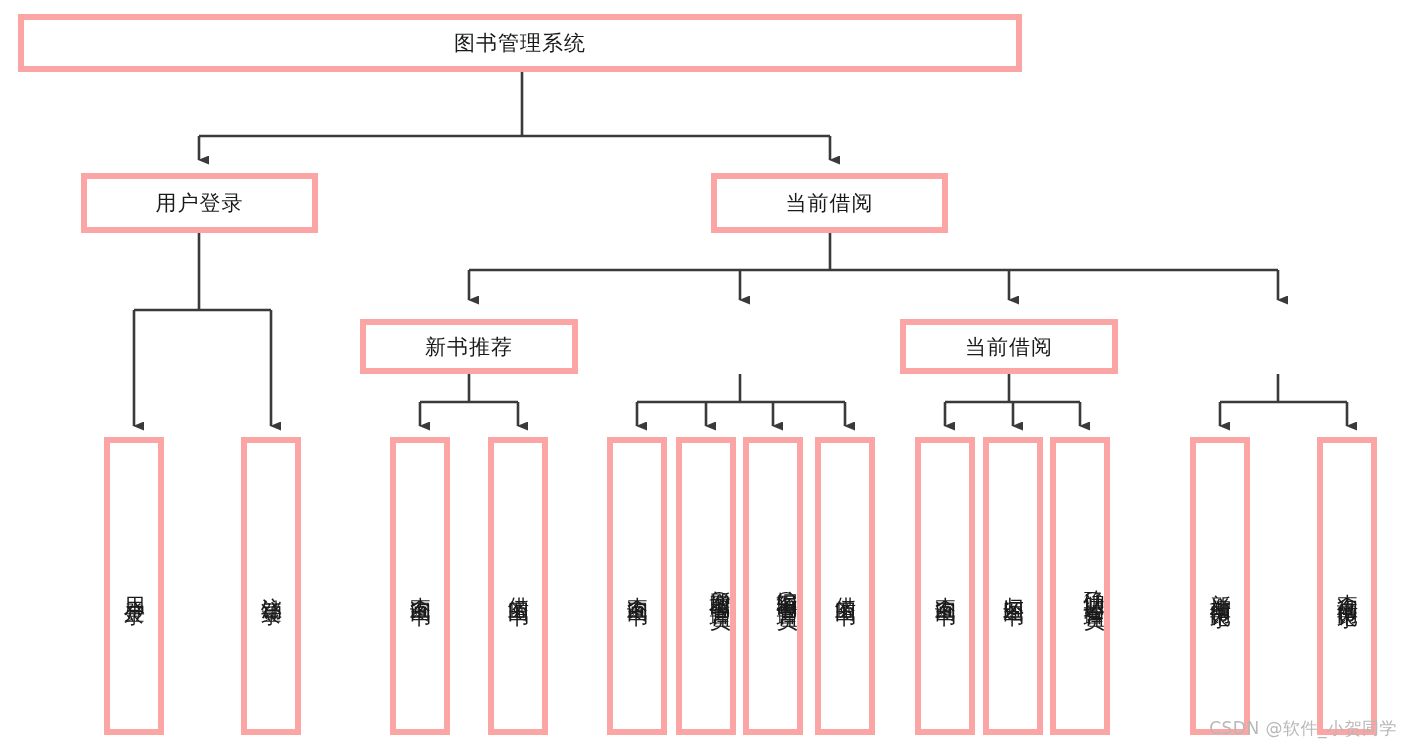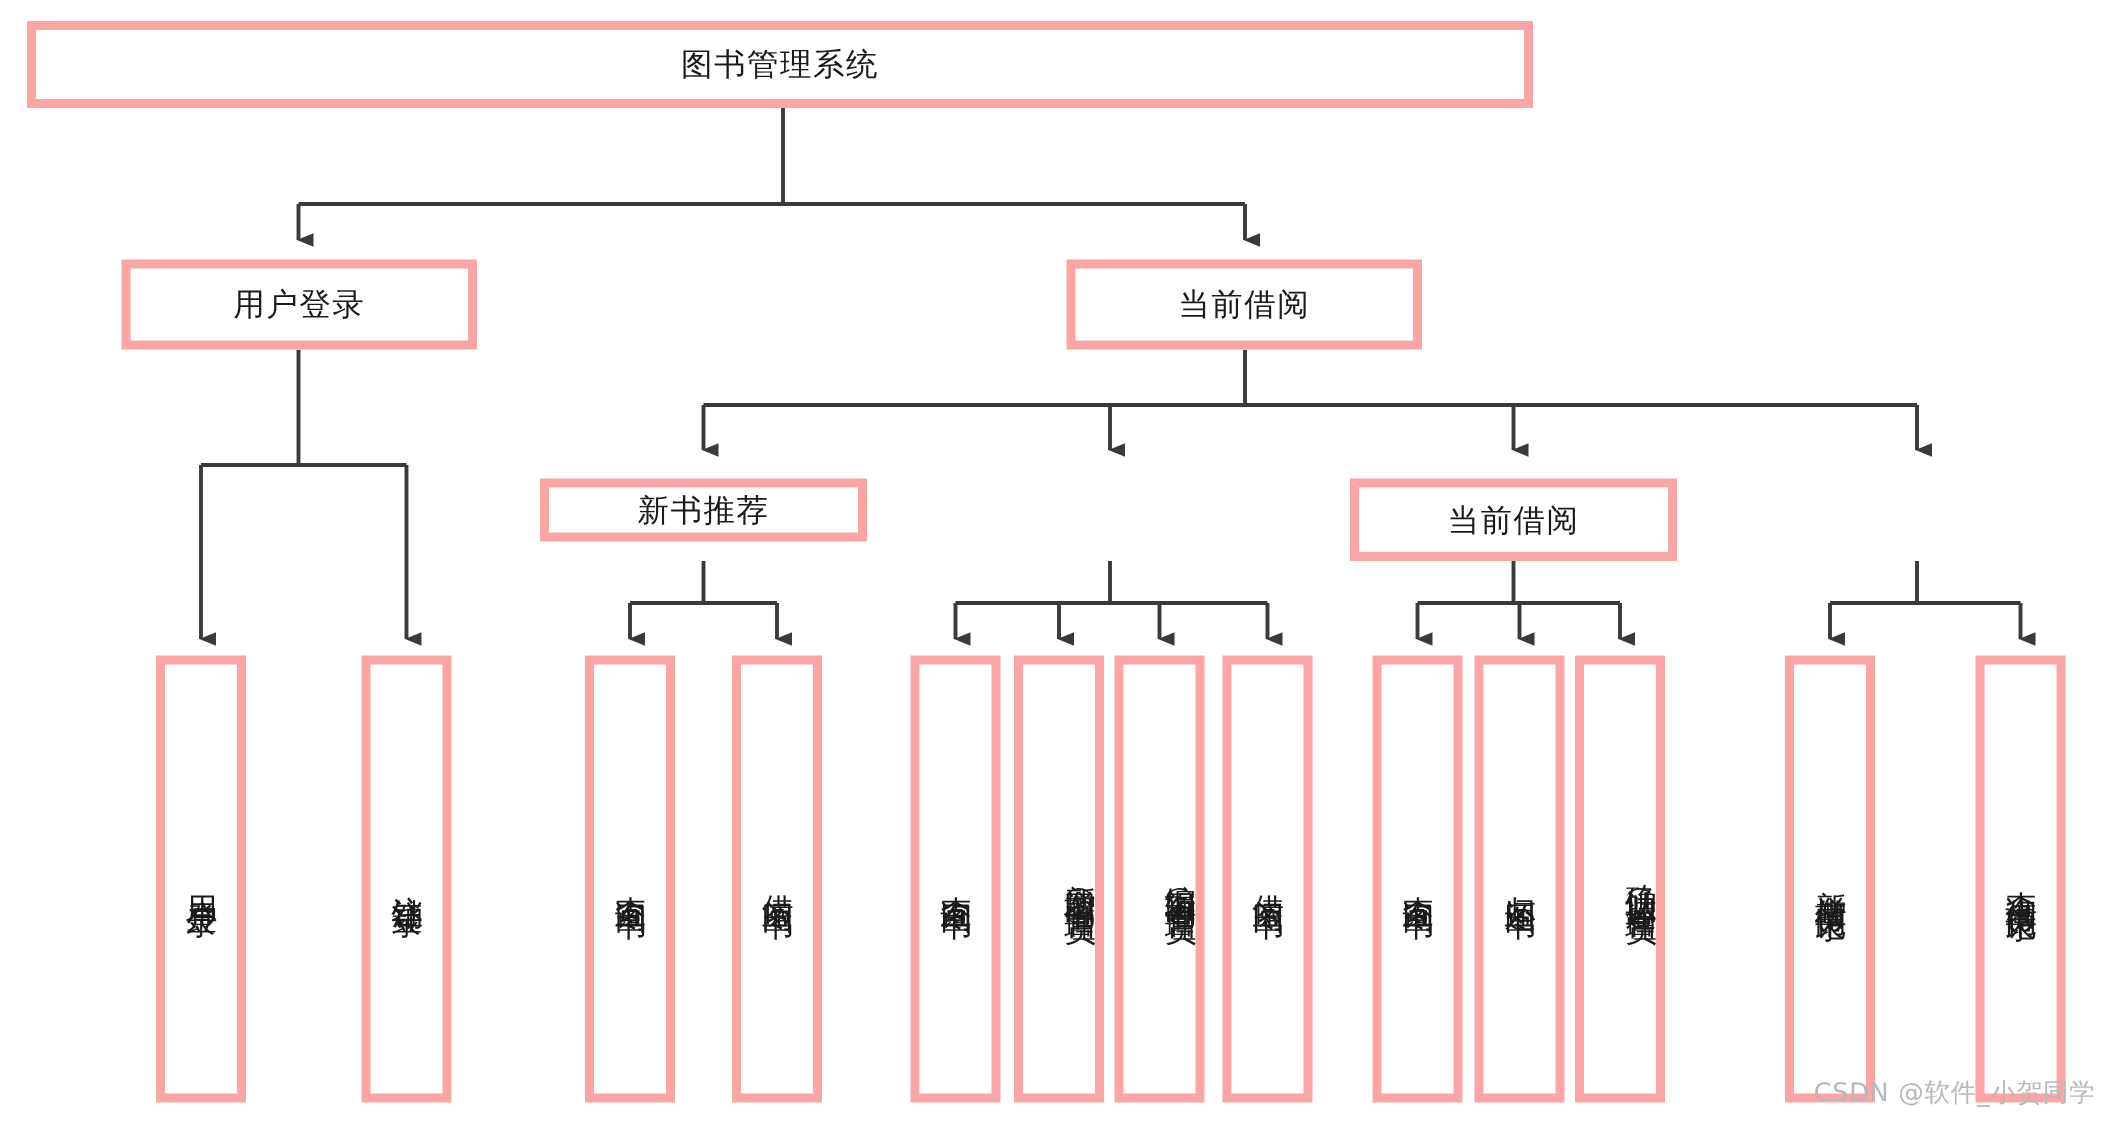--- a/index.html
+++ b/index.html
@@ -127,21 +127,21 @@
   </div>
 
   <div class="node h" style="left:81px; top:173px; width:237px; height:60px;">
     <span>用户登录</span>
   </div>
 
   <div class="node h" style="left:711px; top:173px; width:237px; height:60px;">
     <span>当前借阅</span>
   </div>
 
-  <div class="node h" style="left:360px; top:319px; width:218px; height:42px;font-family:Liberation Serif, serif;">
+  <div class="node h" style="left:360px; top:319px; width:218px; height:55px;font-family:Liberation Serif, serif;">
     <span>新书推荐</span>
   </div>
 
 
   <div class="node h" style="left:900px; top:319px; width:218px; height:55px;text-align:right;">
     <span>当前借阅</span>
   </div>
 
 
   <div class="node v mid" style="left:104px; top:437px; width:60px; height:298px;">

